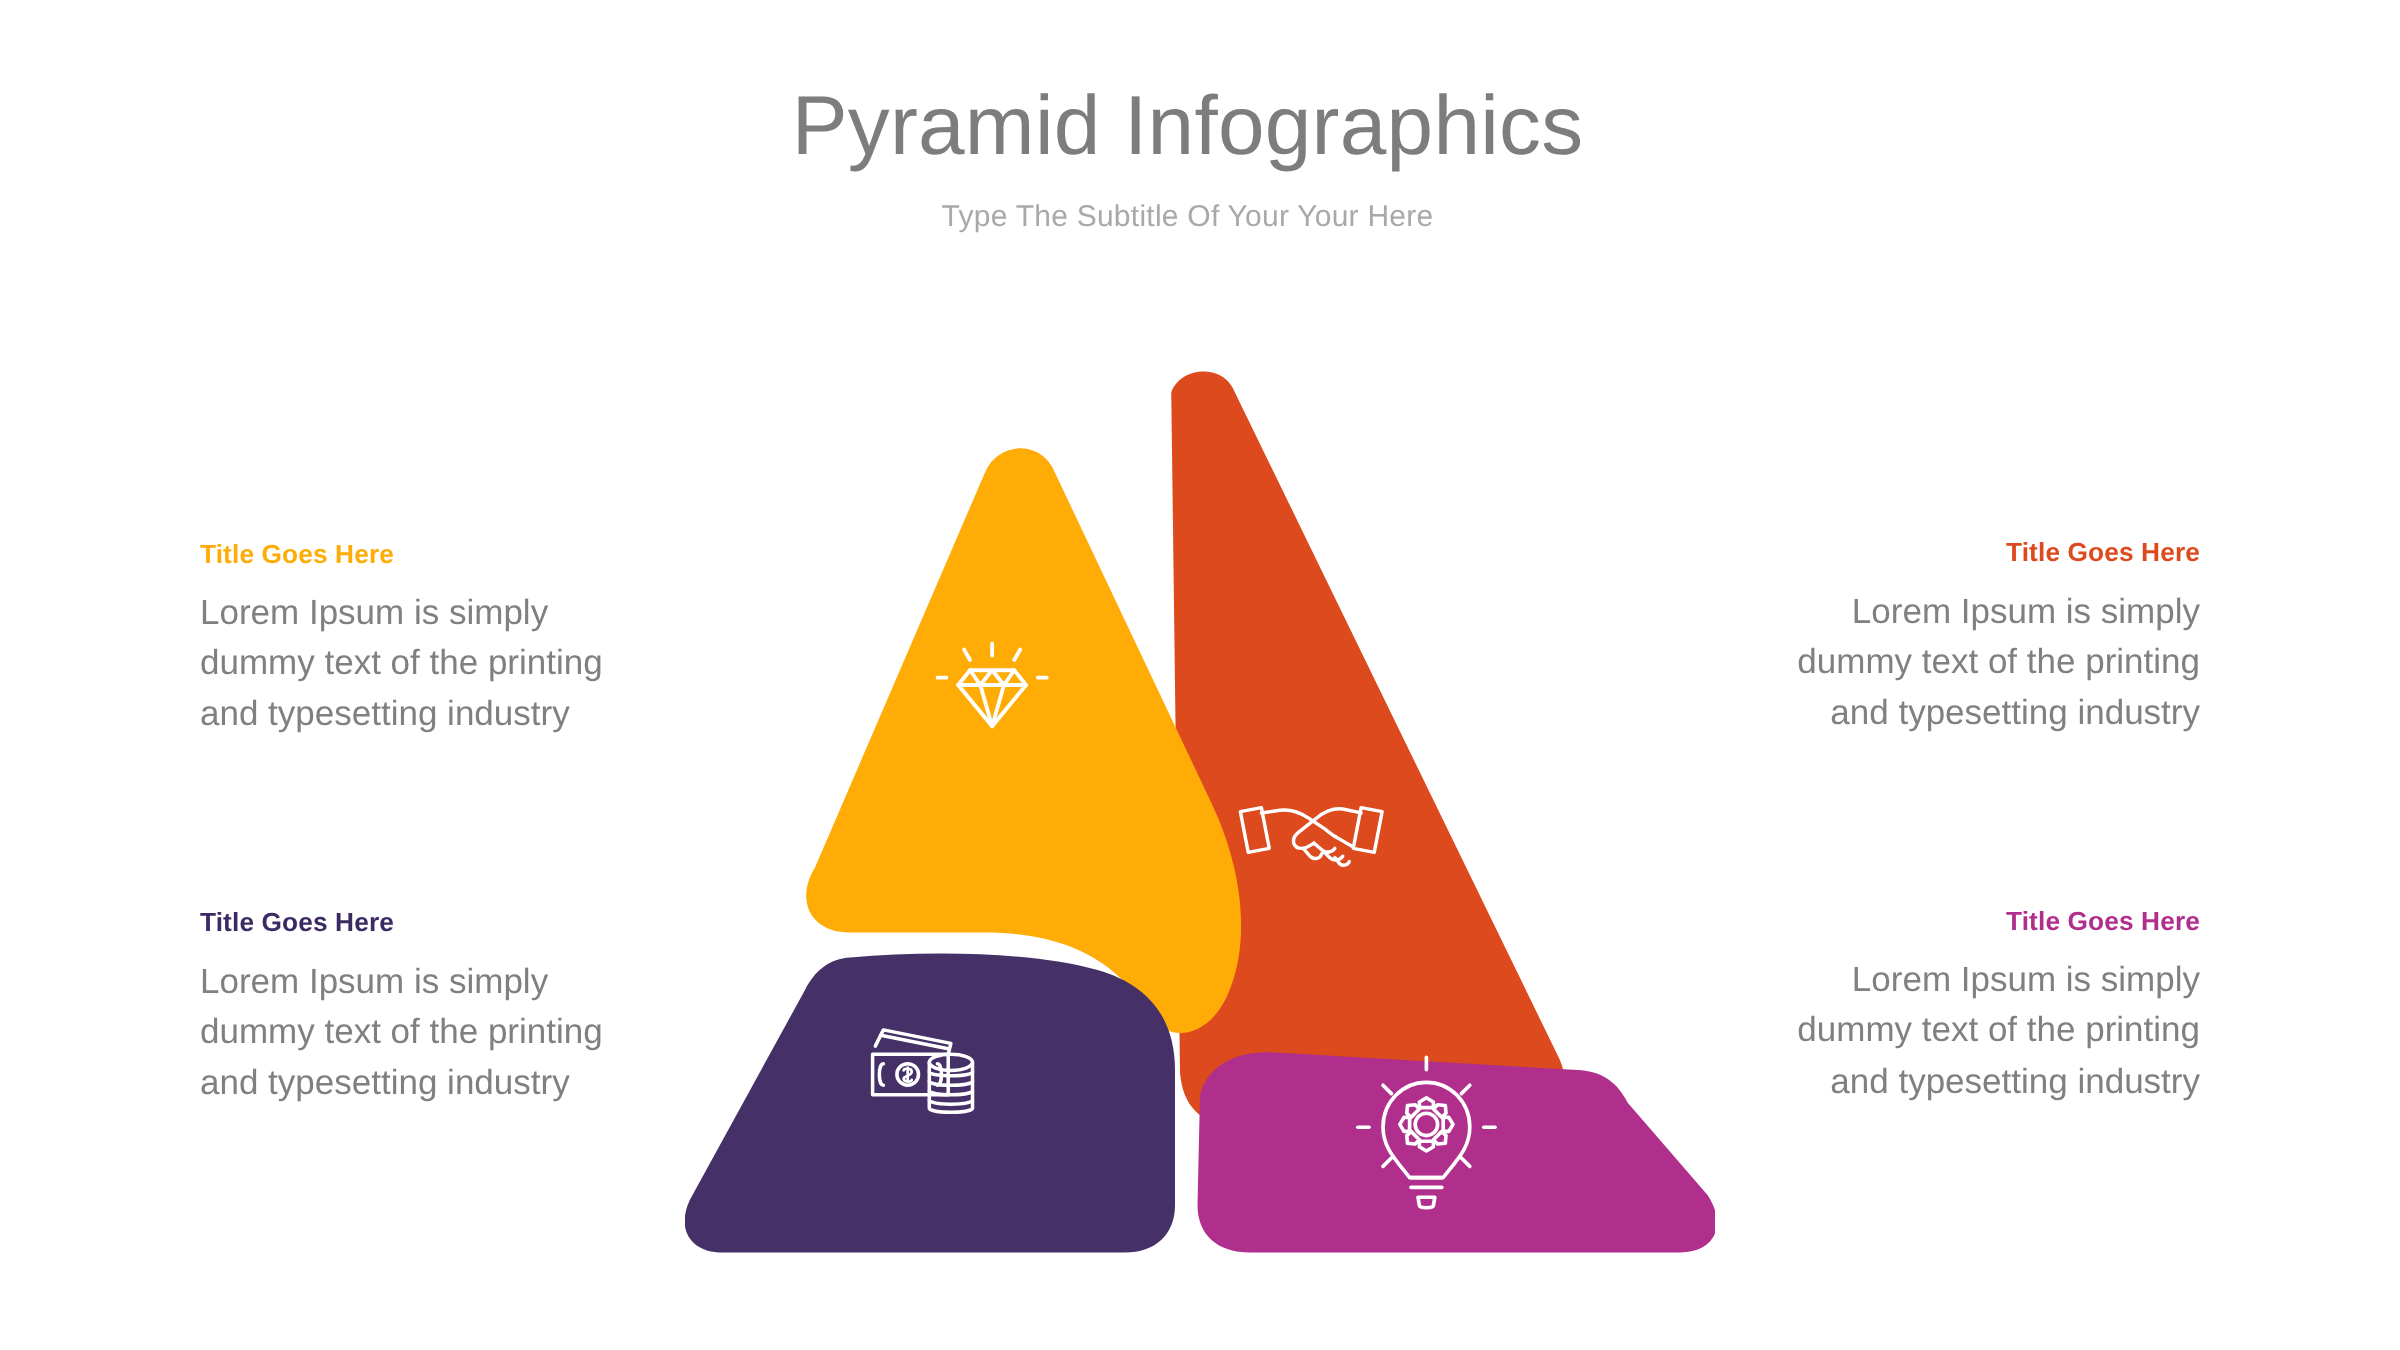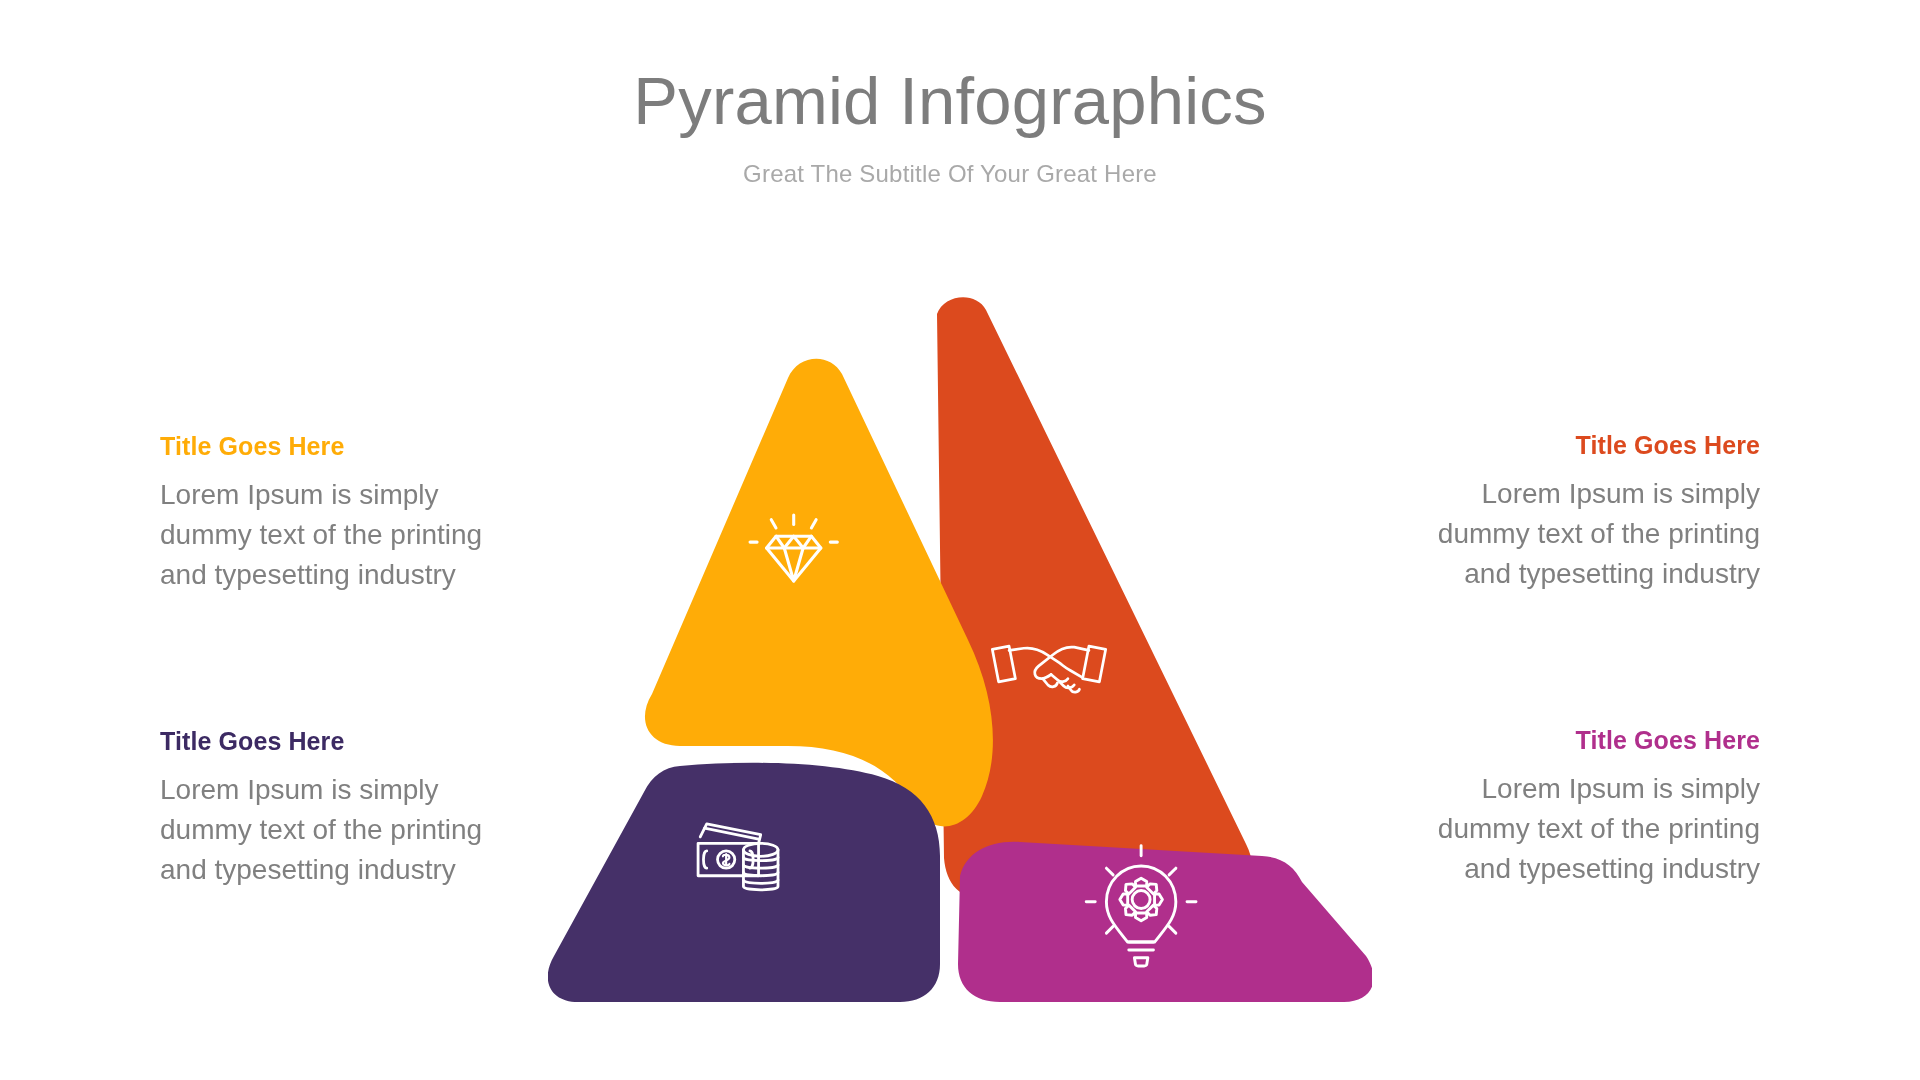--- a/index.html
+++ b/index.html
@@ -36,21 +36,21 @@
     width:824px; height:720px;
   }
   #pyramid-svg { display:block; width:824px; height:720px; }
 
   
   .info-block { position:absolute; width:330px; }
   .info-block.left  { left:160px; text-align:left; }
   .info-block.right { right:160px; text-align:right; }
 
   .block-title {
-    font-size:25px;
+    font-size:21px;
     font-weight:700;
     line-height:1.15;
     margin-bottom:14px;
     letter-spacing:0.1px;
   }
   .block-body {
     font-size:28px;
     font-weight:400;
     line-height:1.44;
     color:#808080;
@@ -61,21 +61,21 @@
   #block-3 { top:727px; }
   #block-4 { top:726px; }
 </style>
 </head>
 <body>
 
 <div id="slide">
 
   <div id="header">
     <h1 id="page-title" style="color: rgb(125, 125, 125);">Pyramid Infographics</h1>
-    <div id="page-subtitle" style="color: rgb(169, 169, 169);">Great The Subtitle Of Your Great Here</div>
+    <div id="page-subtitle" style="color: rgb(169, 169, 169);">Type The Subtitle Of Your Your Here</div>
   </div>
 
   <div id="pyramid-wrap">
     <svg id="pyramid-svg" viewBox="0 0 824 720" xmlns="http://www.w3.org/2000/svg">
 
       <g>
         <path fill="#DC4A1E" d="M 389 18
                  C 396 -2, 428 -5, 438 14
                  L 698 548
                  C 712 575, 700 600, 672 601

